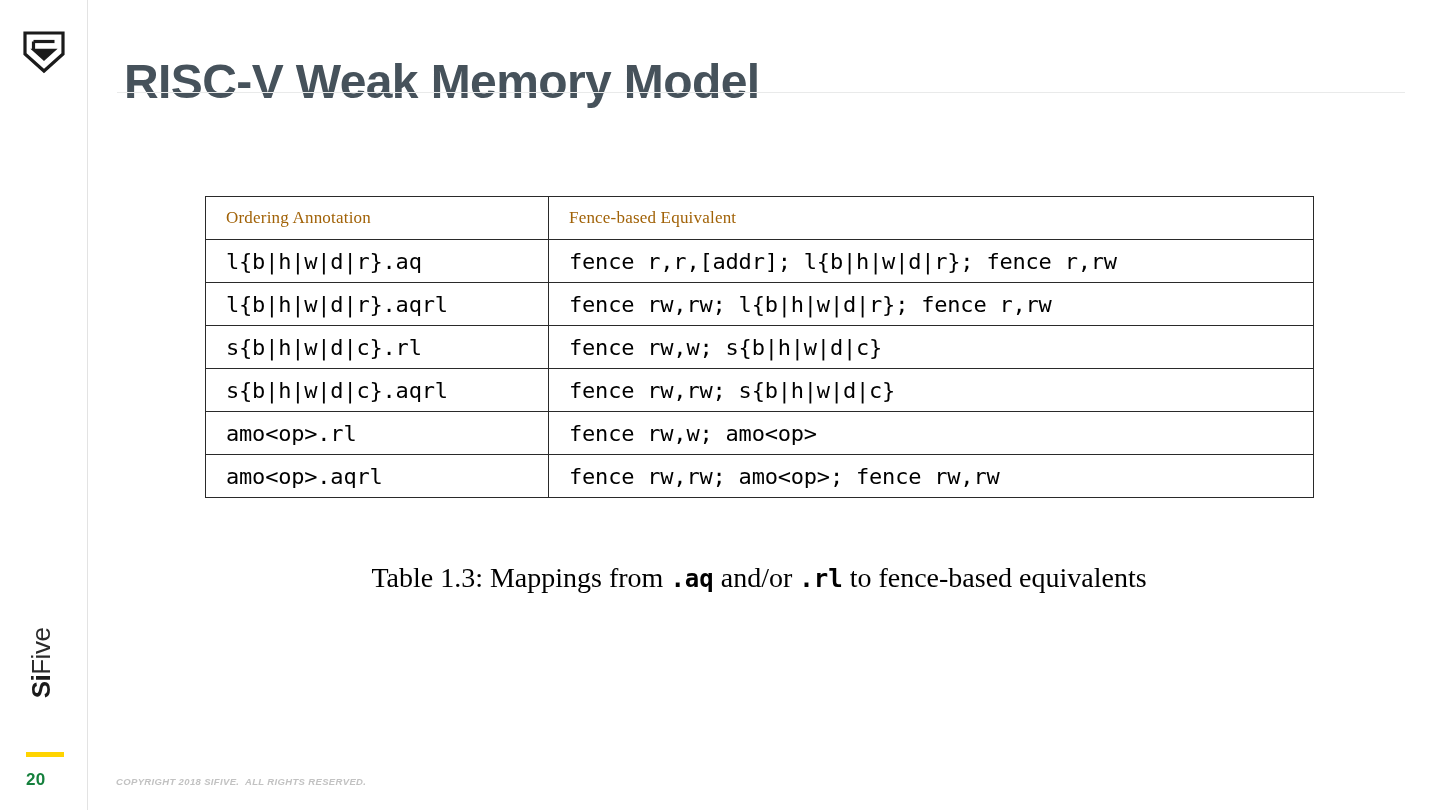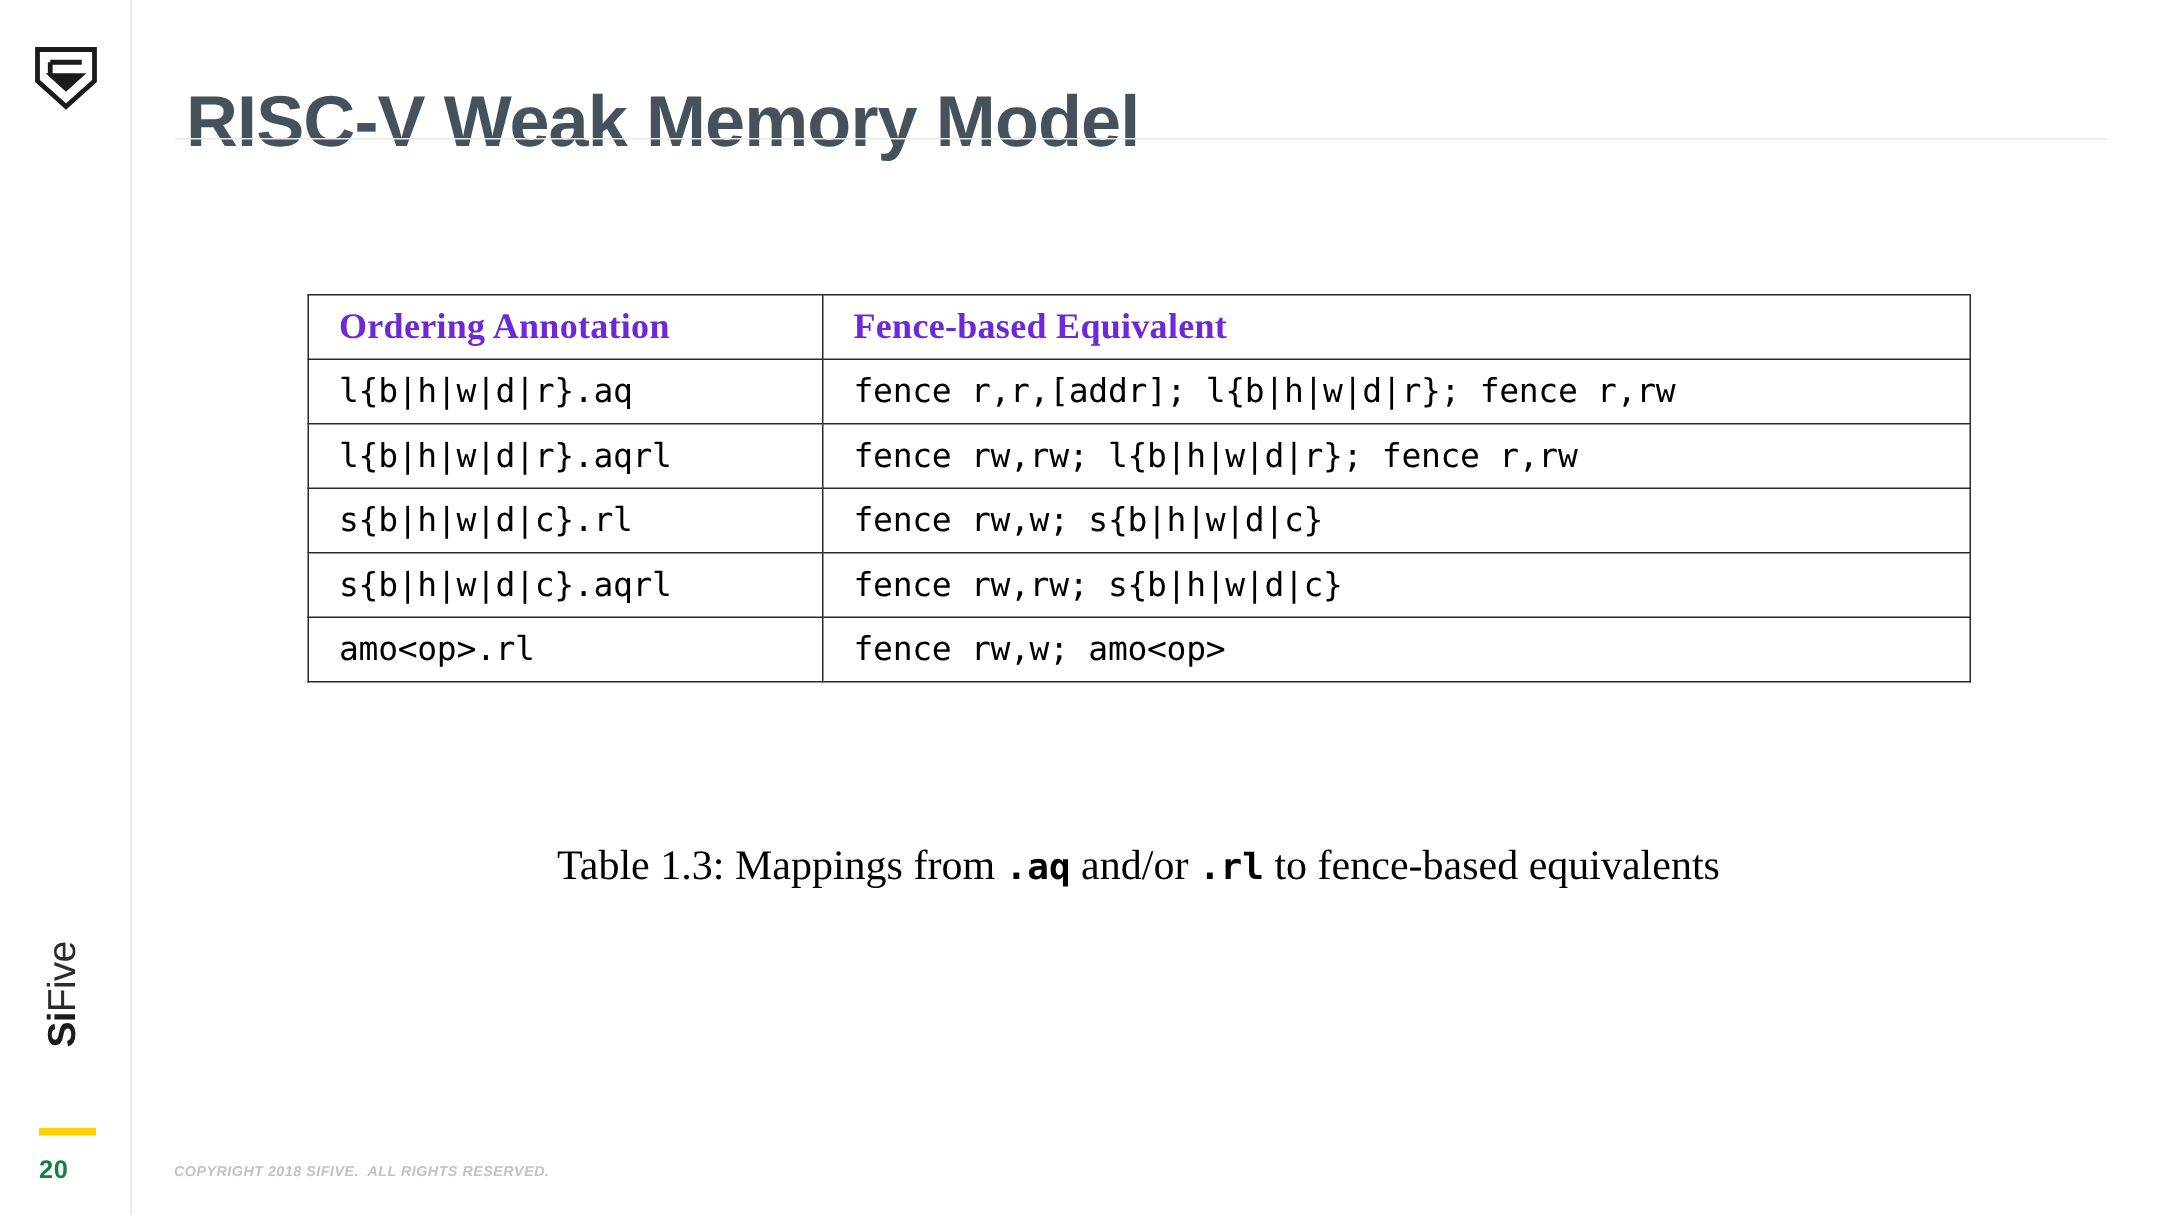--- a/index.html
+++ b/index.html
@@ -106,24 +106,23 @@
     padding: 0 0 0 20px;
     height: 42px;
     vertical-align: middle;
     text-align: left;
     font-weight: 400;
     white-space: nowrap;
     overflow: visible;
   }
   #mapping-table thead th {
     font-family: "Liberation Serif", "DejaVu Serif", serif;
-    font-size: 24px;
-    color: #6d28d9;
+    font-size: 17px;
+    color: #a16207;
     letter-spacing: 0.2px;
-    font-weight: bold;
   }
   #mapping-table tbody td {
     font-family: "DejaVu Sans Mono", "Liberation Mono", monospace;
     font-size: 22px;
     color: #000000;
     letter-spacing: -0.2px;
   }
 
   
   #table-caption {
@@ -206,18 +205,22 @@
       <td>fence rw,w; s{b|h|w|d|c}</td>
     </tr>
     <tr>
       <td>s{b|h|w|d|c}.aqrl</td>
       <td>fence rw,rw; s{b|h|w|d|c}</td>
     </tr>
     <tr>
       <td>amo&lt;op&gt;.rl</td>
       <td>fence rw,w; amo&lt;op&gt;</td>
     </tr>
+    <tr>
+      <td>amo&lt;op&gt;.aqrl</td>
+      <td>fence rw,rw; amo&lt;op&gt;; fence rw,rw</td>
+    </tr>
   </tbody>
 </table>
 
 <div id="table-caption"><span>Table 1.3: Mappings from </span><span class="mono">.aq</span><span> and/or </span><span class="mono">.rl</span><span> to fence-based equivalents</span></div>
 
 <div id="copyright">COPYRIGHT 2018 SIFIVE.  ALL RIGHTS RESERVED.</div>
 
 </body></html>

